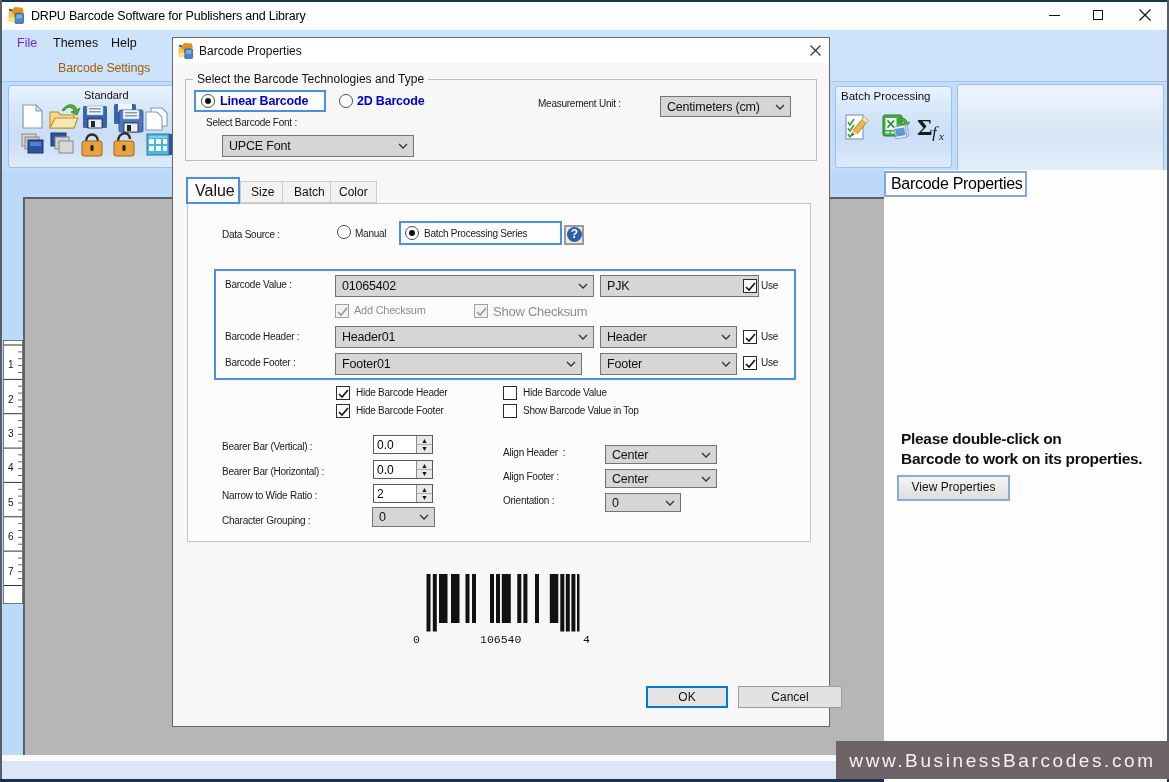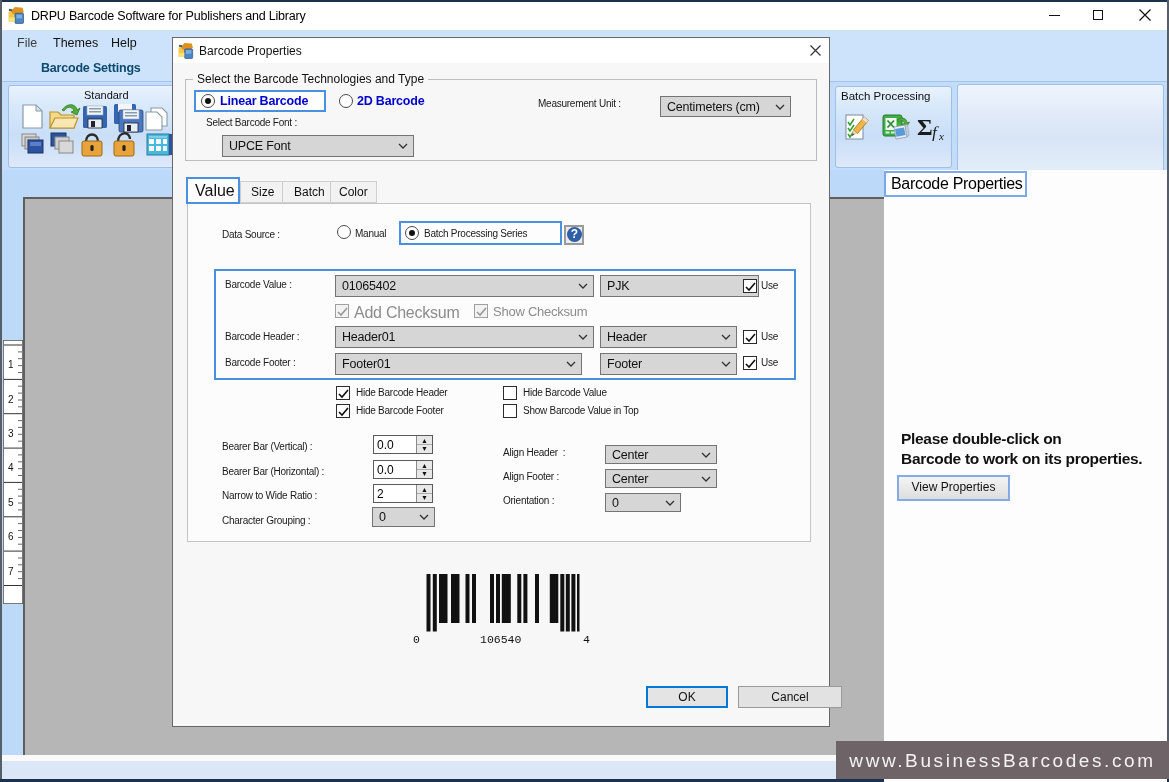--- a/index.html
+++ b/index.html
@@ -40,24 +40,24 @@
 </svg>
 <div class="abs" style="left:31px;top:9px;font-size:12.5px;letter-spacing:-0.2px;color:#000;">DRPU Barcode Software for Publishers and Library</div>
 <div class="abs" style="left:1049px;top:15px;width:11px;height:1.3px;background:#111;"></div>
 <div class="abs" style="left:1093px;top:10px;width:10px;height:10px;border:1.3px solid #111;"></div>
 <svg class="abs" style="left:1139px;top:9px;" width="12" height="12">
     <path d="M0.5 0.5 L11.5 11.5 M11.5 0.5 L0.5 11.5" stroke="#111" stroke-width="1.2"></path>
   </svg>
 
 <div class="abs" style="left:2px;top:30px;width:1165px;height:52px;background:#cde2fb;"></div>
 <div class="abs" style="left:2px;top:81px;width:1165px;height:1px;background:#a3c3ea;"></div>
-<div class="abs" style="left:17px;top:36px;font-size:12.5px;color:#404040;">File</div>
+<div class="abs" style="left:17px;top:36px;font-size:12.5px;color:#6d28d9;">File</div>
 <div class="abs" style="left:53px;top:36px;font-size:12.5px;color:#111;">Themes</div>
 <div class="abs" style="left:111px;top:36px;font-size:12.5px;color:#111;">Help</div>
-<div class="abs" style="left:41px;top:61px;font-size:12.5px;letter-spacing:-0.2px;color:#0c4a6e;font-weight:bold;">Barcode Settings</div>
+<div class="abs" style="left:58px;top:61px;font-size:12.5px;letter-spacing:-0.2px;color:#a16207;">Barcode Settings</div>
 
 <div class="abs" style="left:2px;top:82px;width:1165px;height:88px;background:#c3dcf9;"></div>
 <div class="grppanel" style="left:8px;top:85px;width:172px;height:83px;"></div>
 <div class="abs" style="left:84px;top:89px;font-size:11px;color:#111;">Standard</div>
 <div class="grppanel" style="left:835px;top:86px;width:117px;height:82px;"></div>
 <div class="abs" style="left:841px;top:90px;font-size:11.5px;color:#111;">Batch Processing</div>
 <div class="grppanel" style="left:957px;top:84px;width:207px;height:90px;background:linear-gradient(#eef4fc 0%, #e2ecf9 30%, #d8e5f6 60%, #e4eefa 100%);"></div>
 <svg class="abs" style="left:14px;top:102px;" width="160" height="58" viewBox="0 0 160 58">
 
 <g>
@@ -295,21 +295,21 @@
     <svg width="12" height="10">
       <path d="M1 5 L4 8 L10 1" stroke="#111" stroke-width="1.6" fill="none"></path>
     </svg>
   </div>
 <div class="abs t12" style="left:761px;top:280px;">Use</div>
 <div class="cb cbdis" style="left:335px;top:304px;">
     <svg width="12" height="10">
       <path d="M1 5 L4 8 L10 1" stroke="#999" stroke-width="1.6" fill="none"></path>
     </svg>
   </div>
-<div class="abs" style="left:354px;top:304px;font-size:16px;letter-spacing:-0.25px;color:#8c8c8c;">Add Checksum</div>
+<div class="abs" style="left:354px;top:304px;font-size:11px;letter-spacing:-0.25px;color:#8c8c8c;">Add Checksum</div>
 <div class="cb cbdis" style="left:474px;top:304px;">
     <svg width="12" height="10">
       <path d="M1 5 L4 8 L10 1" stroke="#999" stroke-width="1.6" fill="none"></path>
     </svg>
   </div>
 <div class="abs" style="left:493px;top:304px;font-size:13px;letter-spacing:-0.25px;color:#8c8c8c;">Show Checksum</div>
 <div class="abs t12" style="left:225px;top:331px;">Barcode Header :</div>
 <div class="combo" style="left:335px;top:326px;width:259px;height:22px;">Header01<span class="chev"><svg width="10" height="6">
         <path d="M1 1 L5 5 L9 1" stroke="#333" stroke-width="1.3" fill="none"></path>
       </svg></span></div>

